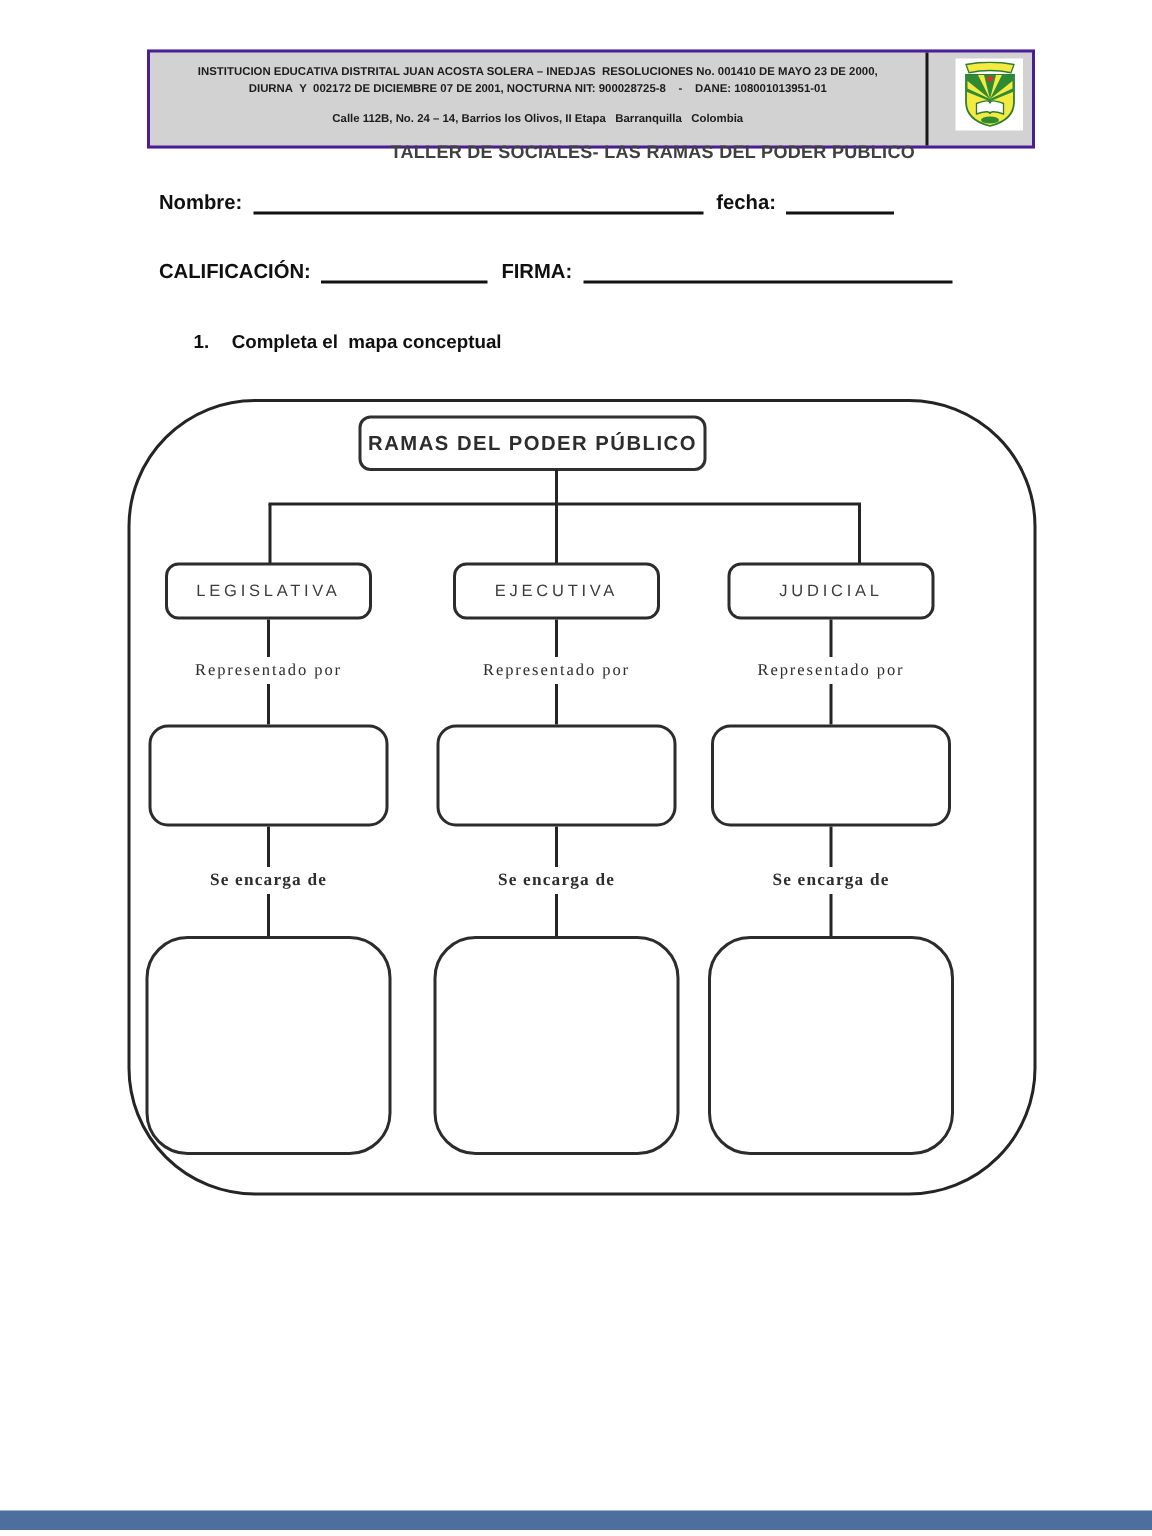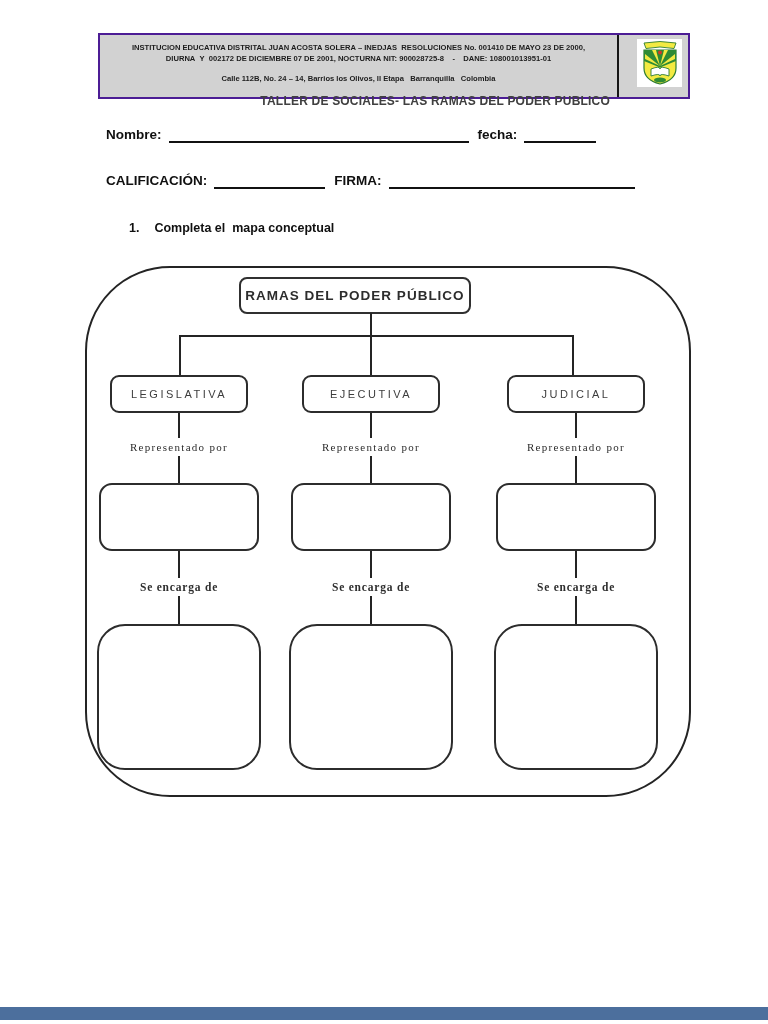--- a/index.html
+++ b/index.html
@@ -60,21 +60,21 @@
   }
   .line{position:absolute;background:#242424;}
   .cline{left:370px;top:313px;width:2px;height:63px;}
   .hline{left:179px;top:335px;width:395px;height:2px;}
   .lstub{left:179px;top:336px;width:2px;height:40px;}
   .rstub{left:572px;top:336px;width:2px;height:40px;}
   .map-col{
     position:absolute;top:375px;width:164px;
     display:flex;flex-direction:column;align-items:center;
   }
-  .col-0{left:97px;} .col-1{left:289px;} .col-2{left:494px;}
+  .col-0{left:97px;} .col-1{left:289px;} .col-2{left:472px;}
   .branch-box{
     width:138px;height:38px;border:2px solid #2c2c2c;border-radius:9px;box-sizing:border-box;
     background:#fff;display:flex;align-items:center;justify-content:center;
     font-size:11px;letter-spacing:2.5px;color:#3d3d3d;
   }
   .stub{width:2px;background:#242424;}
   .s1{height:25px;} .s2{height:27px;} .s3{height:27px;} .s4{height:28px;}
   .lbl{height:18px;line-height:18px;font-size:11px;letter-spacing:1.3px;color:#2d2d2d;white-space:nowrap;font-family:Liberation Serif, serif;}
   .lbl-bold{font-weight:bold;font-size:11.5px;letter-spacing:0.8px;}
   .mid-box{width:160px;height:68px;border:2px solid #2c2c2c;border-radius:13px;box-sizing:border-box;background:#fff;}

